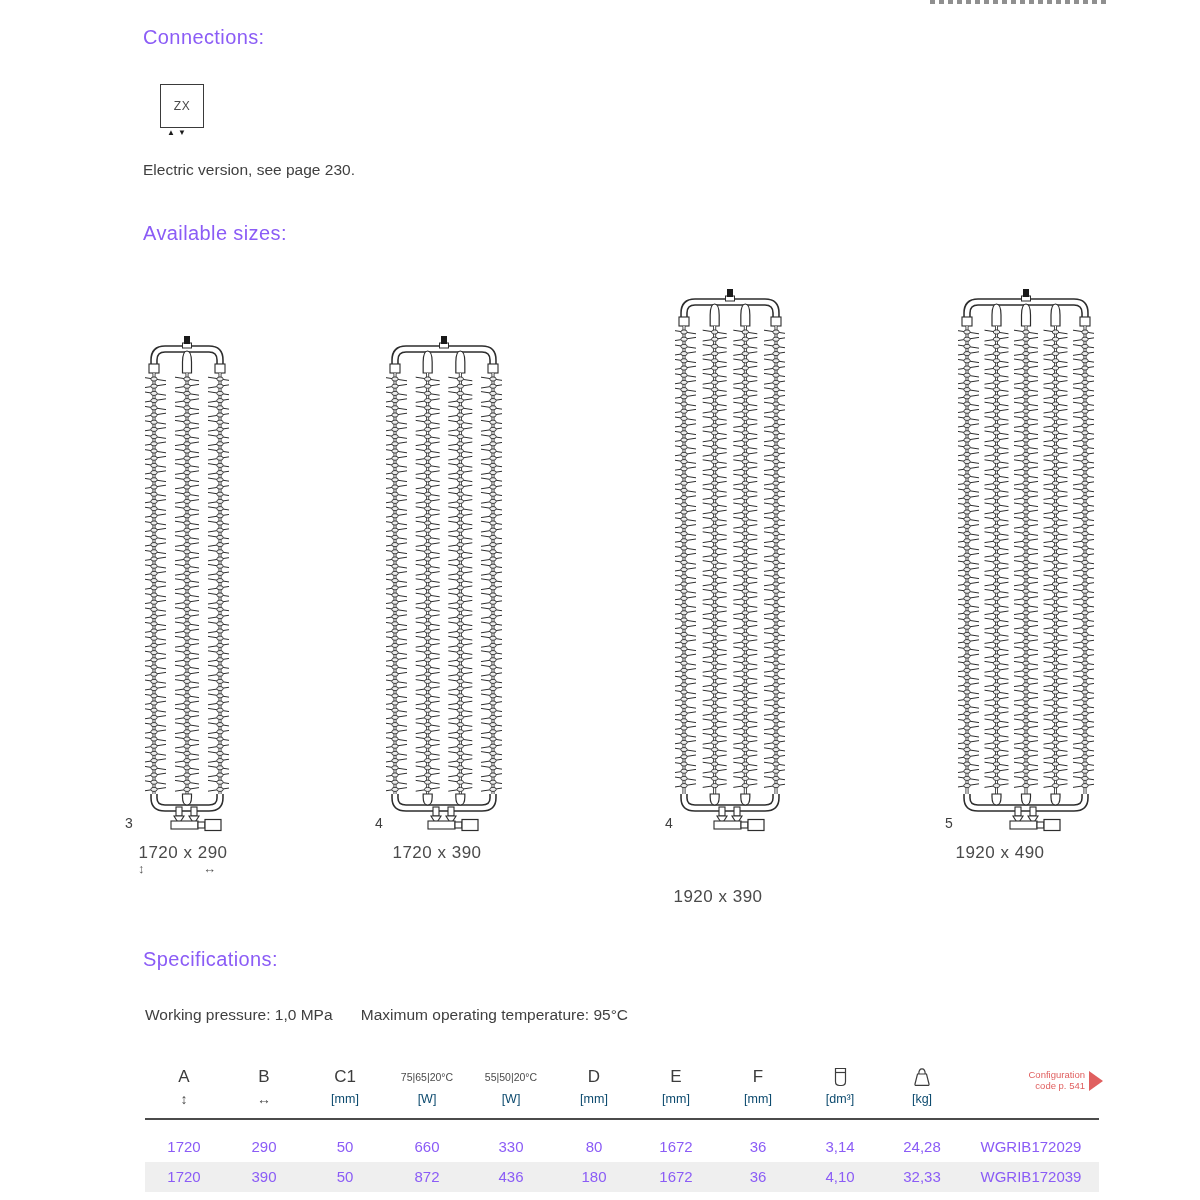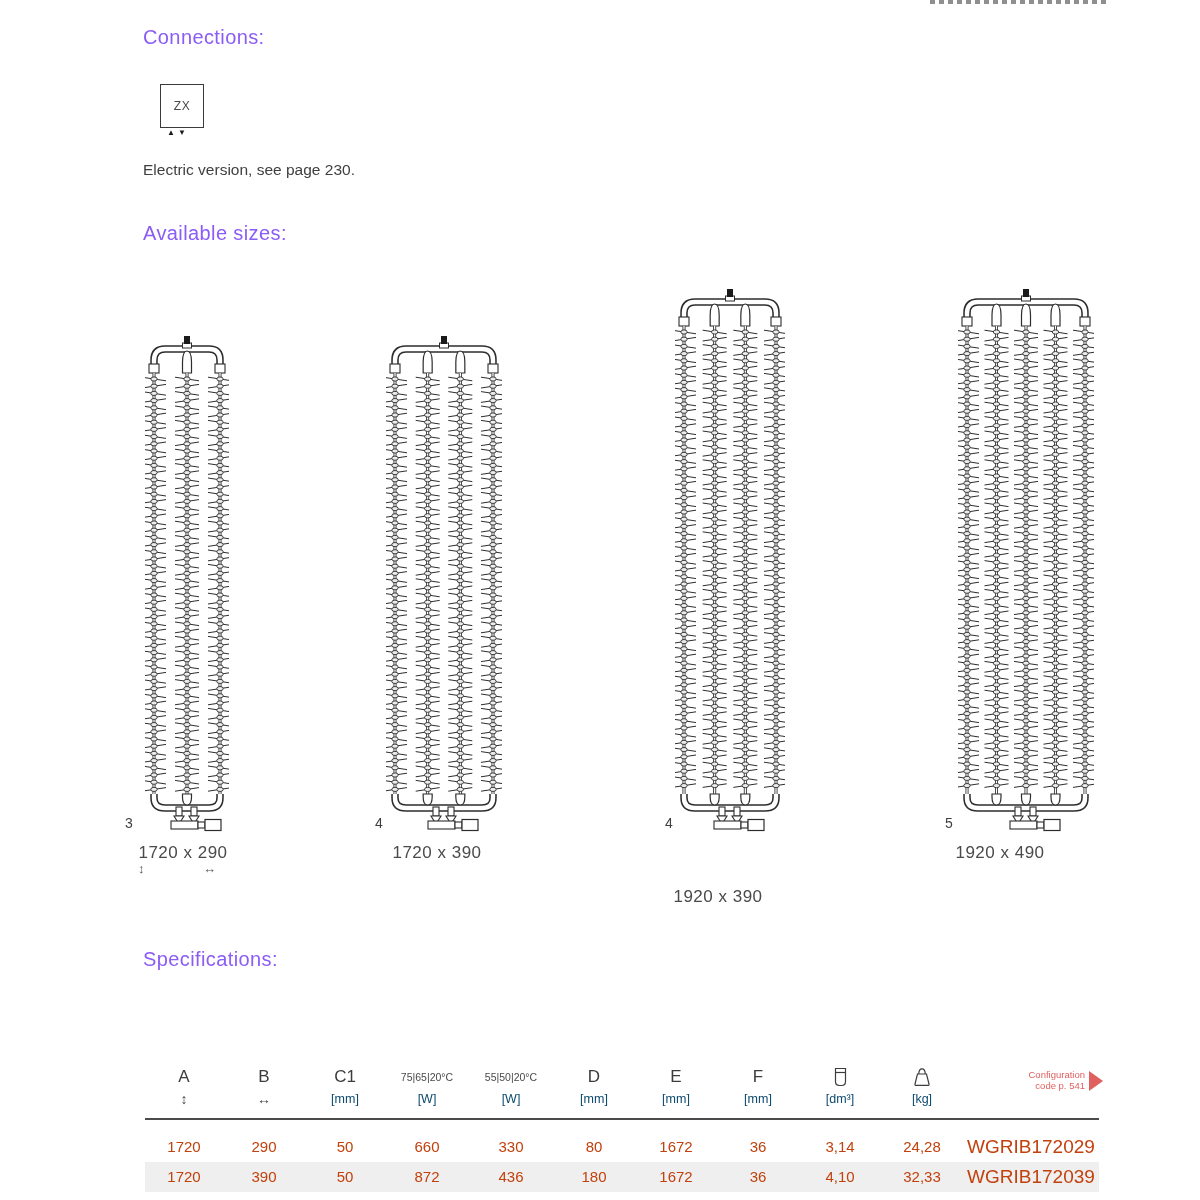--- a/index.html
+++ b/index.html
@@ -31,24 +31,24 @@
   .th .sym.icon{display:flex;align-items:center;justify-content:center;}
   .th .unit{font-size:12.5px;color:#0c4a6e;height:18px;line-height:18px;}
   .th .unit.arrow{font-size:14px;color:#4a4a4a;}
   .th .unit.codeword{font-size:13px;}
   .th .sym.product{font-size:18px;}
   .config-note{position:absolute;right:-4px;top:12px;display:flex;align-items:center;}
   .config-text{text-align:right;font-size:9.5px;line-height:10.5px;}
   .config-tri{width:0;height:0;border-left:14px solid #e05f5f;border-top:10px solid transparent;
      border-bottom:10px solid transparent;margin-left:4px;}
   .tspacer{height:12px;}
-  .trow{height:30px;line-height:30px;font-size:15px;color:#c2410c;}
+  .trow{height:30px;line-height:30px;font-size:15px;color:#8b5cf6;}
   .trow>div{text-align:center;}
   .trow.alt{background:#efefef;}
-  .trow .code{font-size:19px;}
+  .trow .code{font-size:15px;}
   .rad-svg{position:absolute;}
 </style>
 </head>
 <body>
 
 <div class="page">
 
   <div class="abs clip-frag"></div>
 
   <div class="abs h2" style="left:143px;top:26px;">Connections:</div>
@@ -2153,20 +2153,24 @@
   <div class="abs rad-size" style="left:643px;top:843px;margin-top:44px;">1920 x 390</div>
   <div class="abs rad-size" style="left:925px;top:843px;">1920 x 490</div>
 
   <div class="abs rad-arrows" style="left:138px;top:861px;">
     <span>↕</span>
     <span>↔</span>
   </div>
 
   <div class="abs h2" style="left:143px;top:948px;">Specifications:</div>
 
+  <div class="abs bodytext spec-line">
+    <span>Working pressure: 1,0 MPa</span><span class="sep"></span>
+    <span>Maximum operating temperature: 95°C</span>
+  </div>
 
   <div class="abs spec-table">
     <div class="thead tgrid">
       <div class="th">
         <div class="sym">A</div>
         <div class="unit arrow">↕</div>
       </div>
       <div class="th">
         <div class="sym">B</div>
         <div class="unit arrow">↔</div>

